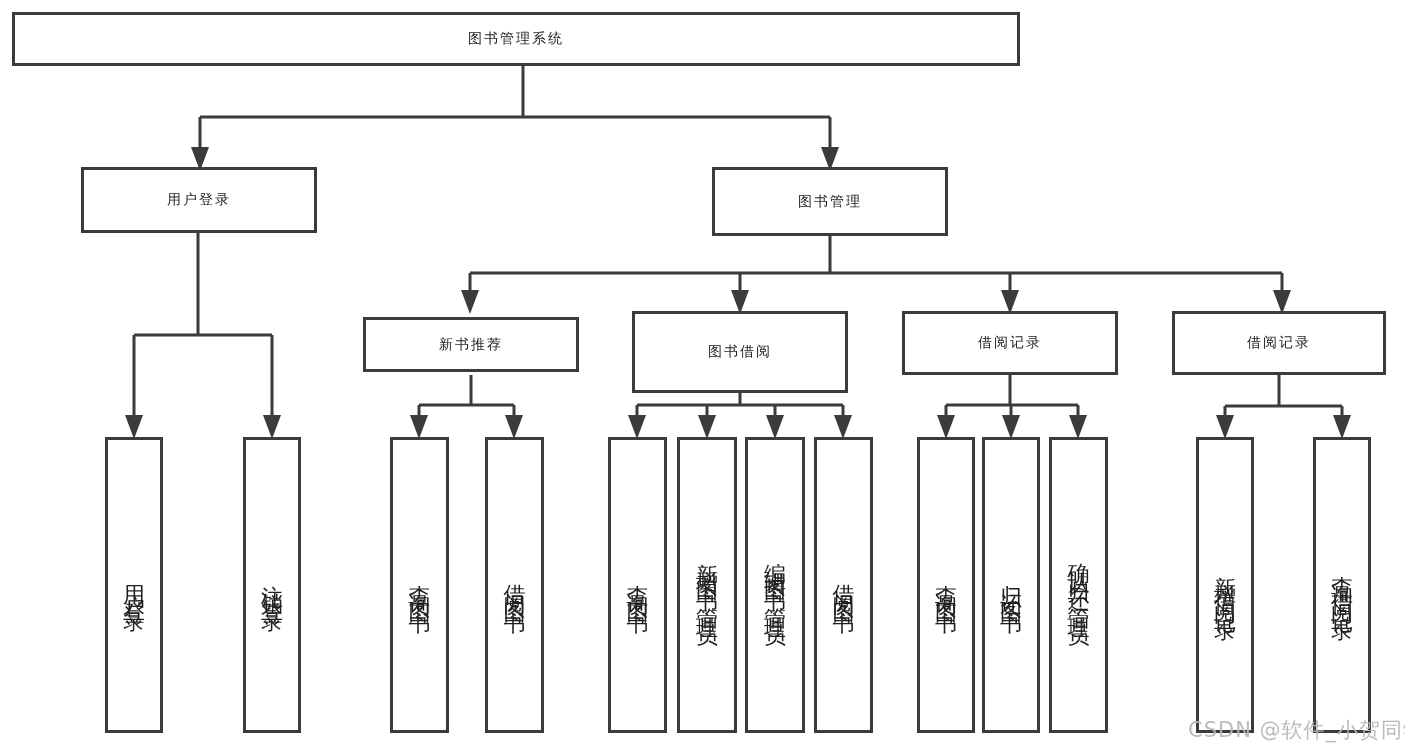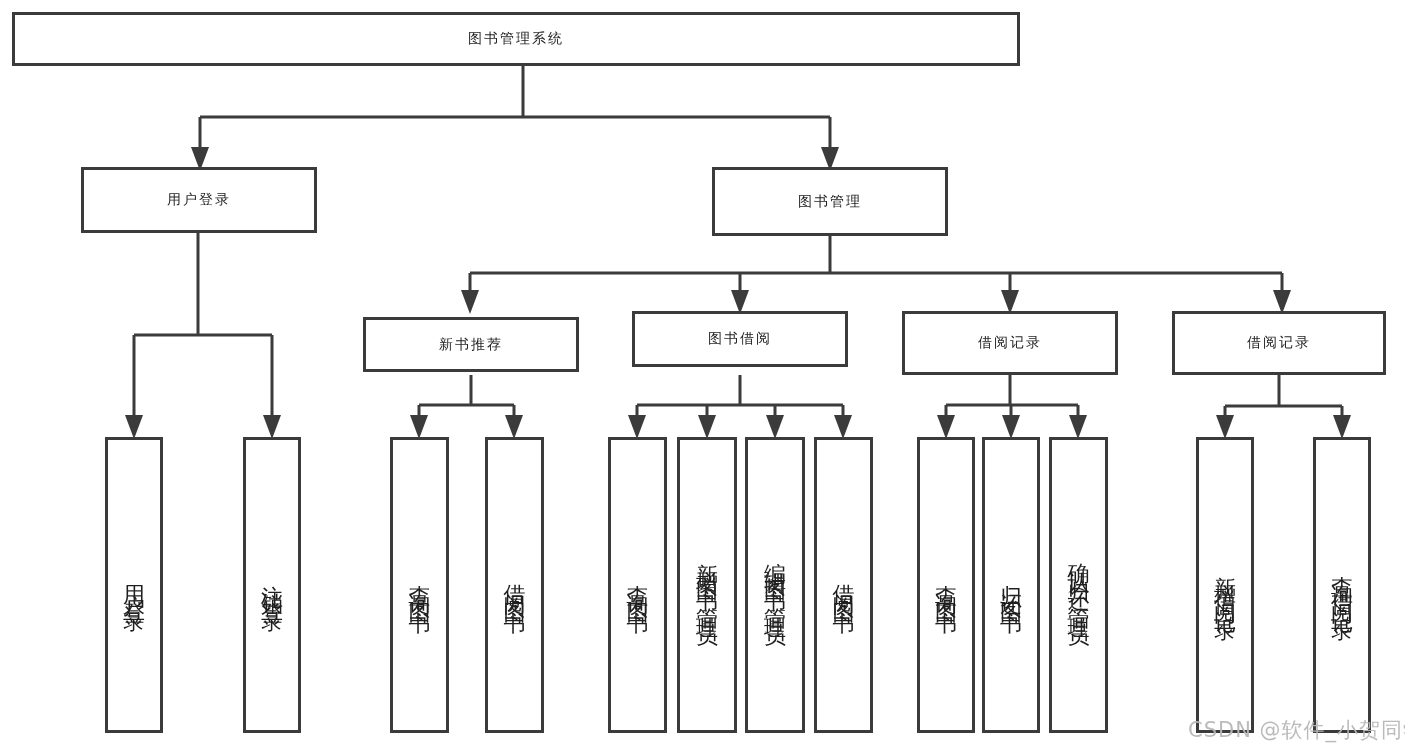--- a/index.html
+++ b/index.html
@@ -106,21 +106,21 @@
   <div class="node node-h" style="left:81px; top:167px; width:236px; height:66px;">
     <span>用户登录</span>
   </div>
   <div class="node node-h" style="left:712px; top:167px; width:236px; height:69px;">
     <span>图书管理</span>
   </div>
 
   <div class="node node-h" style="left:363px; top:311px; width:216px; height:55px;margin-top:6px;">
     <span>新书推荐</span>
   </div>
-  <div class="node node-h" style="left:632px; top:311px; width:216px; height:56px;">
+  <div class="node node-h" style="left:632px; top:311px; width:216px; height:82px;">
     <span>图书借阅</span>
   </div>
   <div class="node node-h" style="left:902px; top:311px; width:216px; height:64px;">
     <span>借阅记录</span>
   </div>
   <div class="node node-h" style="left:1172px; top:311px; width:214px; height:64px;">
     <span>借阅记录</span>
   </div>
 
   <div class="node node-v" style="left:105px; top:437px; width:58px; height:296px;">

